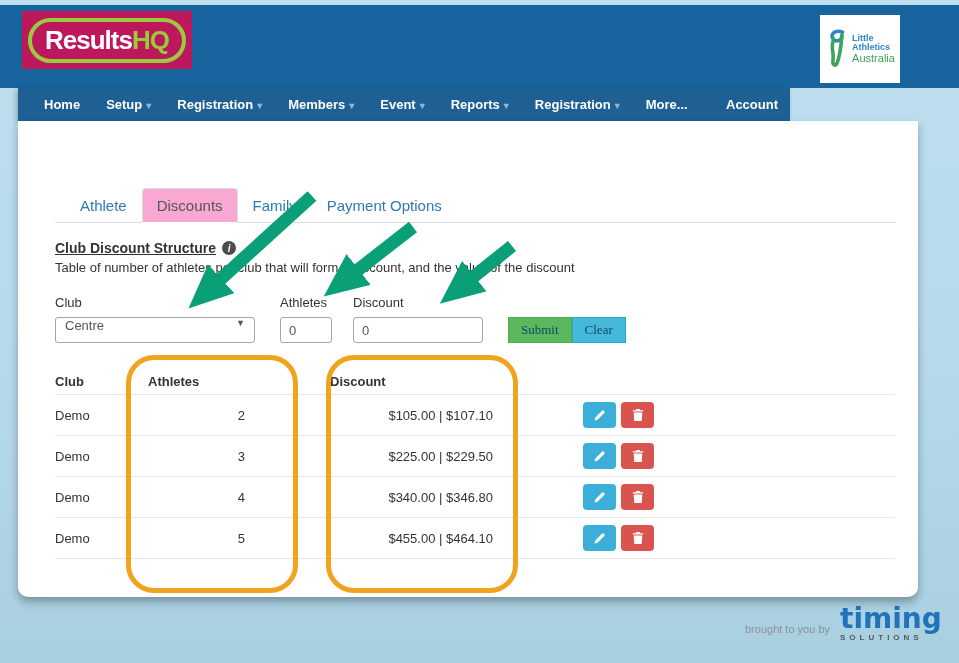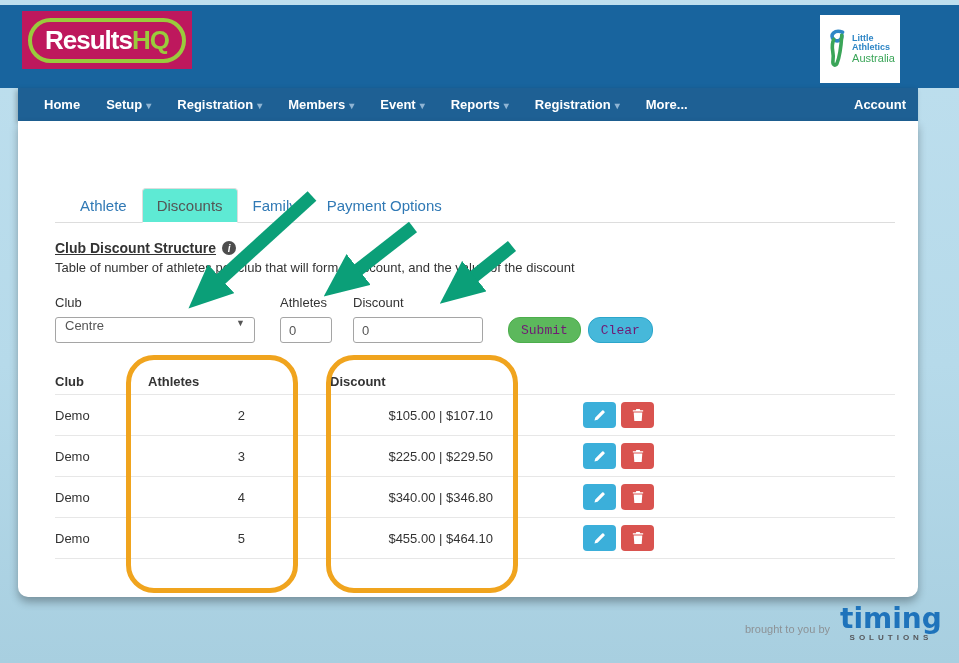--- a/index.html
+++ b/index.html
@@ -22,21 +22,21 @@
   .logo-pill .p2 { color: #9acb3c; }
   .laa-logo {
     position: absolute; left: 820px; top: 10px; width: 80px; height: 68px;
     background: #ffffff; display: flex; align-items: center; justify-content: center; gap: 3px;
   }
   .laa-text { display: flex; flex-direction: column; line-height: 1.05; }
   .laa-text .b { color: #2e86c6; font-weight: bold; font-size: 9px; }
   .laa-text .g { color: #3aa558; font-size: 11px; }
   
   .navbar {
-    position: absolute; top: 88px; left: 18px; width: 900px; height: 33px;
+    position: absolute; top: 88px; left: 18px; width: 772px; height: 33px;
     background: #1e6094; display: flex; align-items: center;
     color: #fff; font-size: 13px; font-weight: bold;
     box-shadow: -2px 2px 5px rgba(0,0,0,0.25);
   }
   .nav-item { padding: 0 13px; cursor: pointer; white-space: nowrap; }
   .nav-item:first-child { padding-left: 26px; }
   .caret { color: #8fb4d3; font-size: 10px; margin-left: 4px; }
   .nav-account { margin-left: auto; padding-right: 12px; cursor: pointer; }
   
   .panel {
@@ -45,21 +45,21 @@
     box-shadow: 0 5px 8px rgba(0,0,0,0.3); overflow: hidden;
   }
   .panel-inner { padding: 67px 23px 0 37px; }
   
   .tabs { display: flex; border-bottom: 1px solid #ddd; padding-left: 10px; }
   .tab {
     padding: 8px 14px; font-size: 15px; color: #3079b5; cursor: pointer;
     margin-bottom: -1px; border: 1px solid transparent; white-space: nowrap;
   }
   .tab.active {
-    background: #5eead4; border: 1px solid #ddd; border-bottom-color: #fff;
+    background: #f9a8d4; border: 1px solid #ddd; border-bottom-color: #fff;
     border-radius: 4px 4px 0 0; color: #555;
   }
   
   .section-title {
     margin-top: 17px; font-size: 14px; font-weight: bold; color: #333;
     display: flex; align-items: center;
   }
   .section-title .t { text-decoration: underline; }
   .info-icon {
     display: inline-flex; width: 14px; height: 14px; border-radius: 50%;
@@ -77,25 +77,25 @@
     padding: 0 9px; font-size: 13px; color: #555; background: #fff; cursor: pointer;
   }
   .club-select .sel-caret { font-size: 9px; color: #555; }
   .txt {
     height: 26px; border: 1px solid #a5a5a5; border-radius: 3px;
     font-size: 13px; color: #555; padding: 0 8px; font-family: "Liberation Sans", sans-serif;
   }
   .f-ath { margin-left: 25px; } .f-ath .txt { width: 52px; }
   .f-disc { margin-left: 21px; } .f-disc .txt { width: 130px; }
   .btn {
-    height: 26px; padding: 0 12px; border-radius: 12px; color: #701a75;
-    font-size: 13px; cursor: pointer; font-family: Liberation Mono, monospace;
+    height: 26px; padding: 0 12px; border-radius: 0; color: #0c4a6e;
+    font-size: 13px; cursor: pointer; font-family: Liberation Serif, serif;
   }
   .btn-submit { margin-left: 25px; background: #5cb85c; border: 1px solid #4cae4c; }
-  .btn-clear { margin-left: 7px; background: #46b8da; border: 1px solid #2ba6cb; }
+  .btn-clear { background: #46b8da; border: 1px solid #2ba6cb; }
   
   .dtable { margin-top: 25px; font-size: 13px; color: #333; }
   .trow { display: flex; align-items: center; height: 41px; border-bottom: 1px solid #e7e7e7; }
   .thead { height: 27px; font-weight: bold; }
   .c-club { width: 93px; }
   .c-ath { width: 97px; text-align: right; }
   .thead .c-ath { text-align: left; }
   .sp1 { width: 85px; }
   .c-disc { width: 163px; text-align: right; }
   .thead .c-disc { text-align: left; }
@@ -111,21 +111,21 @@
   .hl-box {
     position: absolute; border: 5px solid #f0a41e; border-radius: 28px;
     pointer-events: none; z-index: 40;
   }
   .hl-ath { left: 126px; top: 355px; width: 172px; height: 238px; }
   .hl-disc { left: 326px; top: 355px; width: 192px; height: 238px; }
   .arrows { position: absolute; left: 0; top: 0; z-index: 50; pointer-events: none; }
   
   .footer { position: absolute; left: 745px; top: 606px; display: flex; gap: 10px; align-items: center; }
   .tagline { color: #8d9296; font-size: 11px; margin-top: 10px; }
-  .timing-logo { display: flex; flex-direction: column; align-items: center; }
+  .timing-logo { display: flex; flex-direction: column; align-items: flex-start; }
   .timing-main { color: #1e73bb; font-weight: bold; font-size: 28px; line-height: 0.9; letter-spacing: 0; font-family: "DejaVu Sans", sans-serif; }
   .timing-sub { color: #55565a; font-size: 8px; font-weight: bold; letter-spacing: 4px; margin-top: 2px; }
 </style>
 </head>
 <body>
 
 <div id="page">
 
   <div class="header">
     <div class="logo-block">

